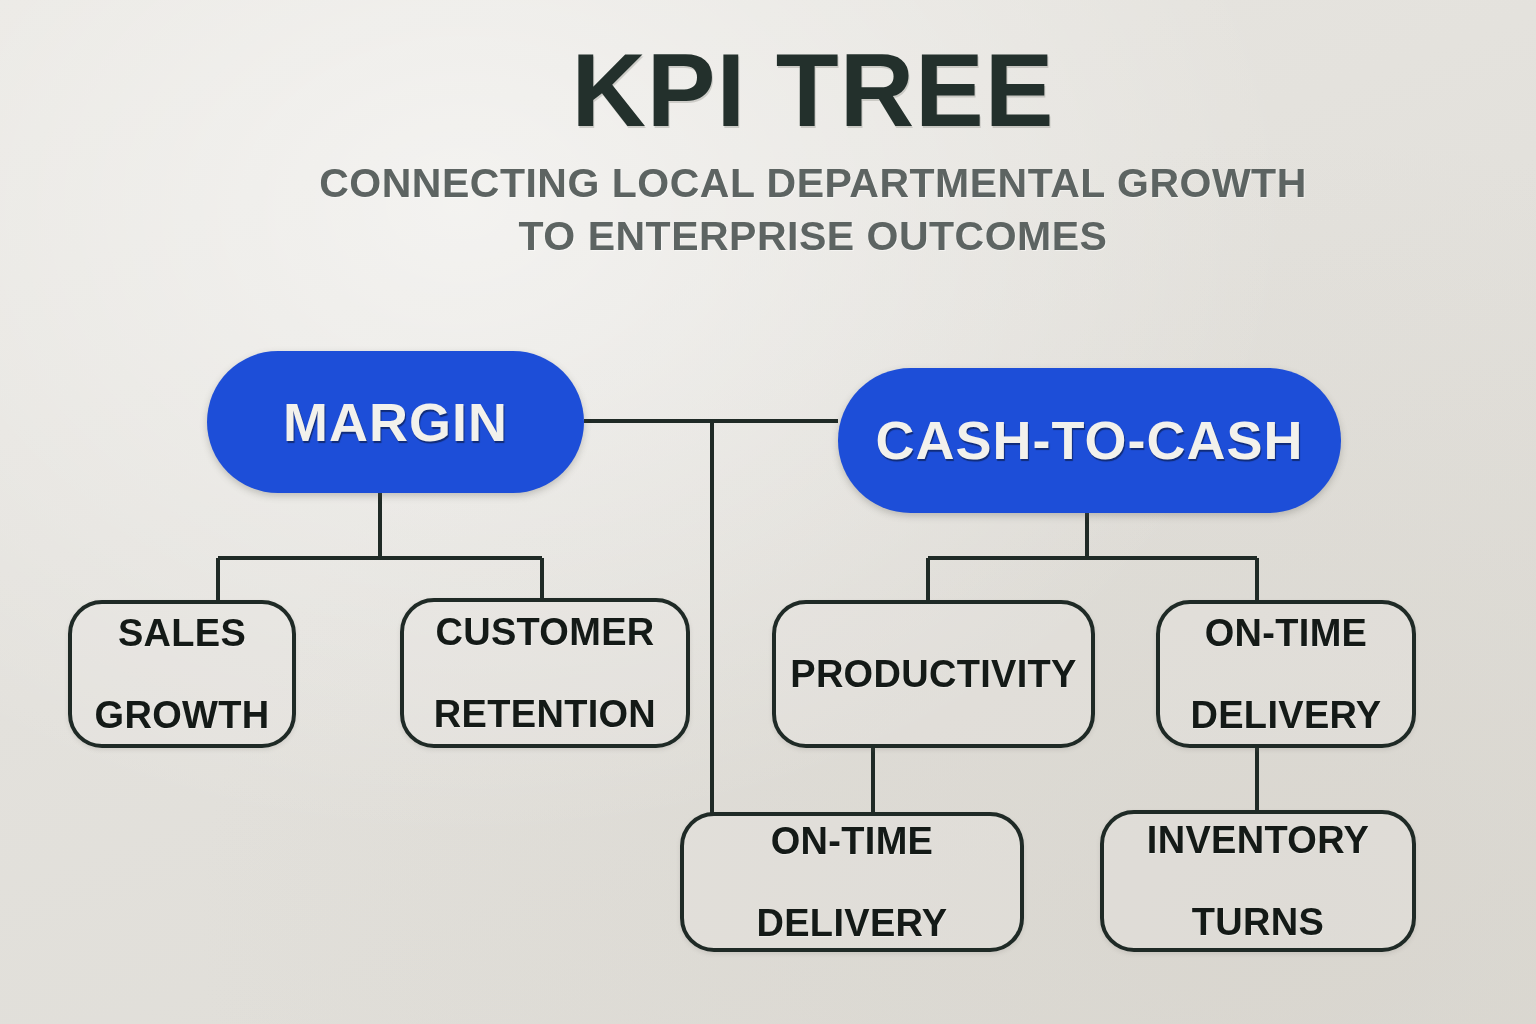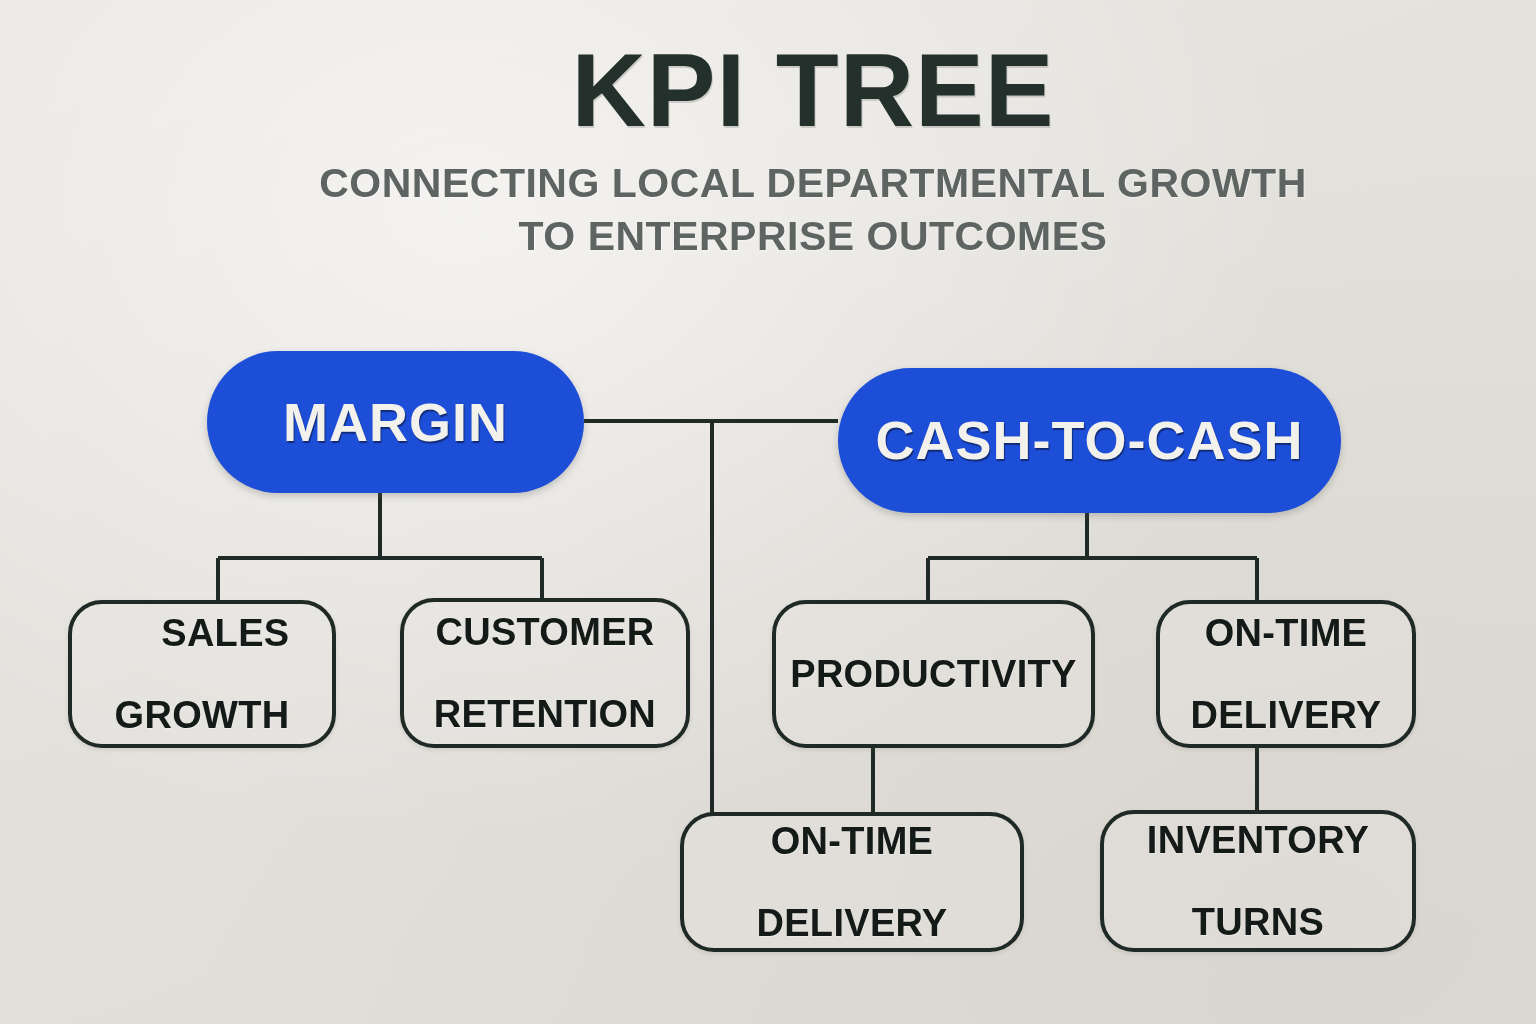--- a/index.html
+++ b/index.html
@@ -105,21 +105,21 @@
     line-height: 1.13;
     letter-spacing: 0.3px;
     text-shadow: 0.5px 1px 0 rgba(255,255,255,0.35);
   }
   .node-label .l2 { display: block; margin-top: 39px; }
 
   
   #node-margin         { left: 207px;  top: 351px; width: 377px;  height: 142px; }
   #node-cash-to-cash   { left: 838px;  top: 350px; width: 503px;  height: 145px; margin-top: 18px; }
 
-  #node-sales-growth       { left: 68px;   top: 600px; width: 268px; height: 148px; text-align: right; }
+  #node-sales-growth       { left: 68px;   top: 600px; width: 228px; height: 148px; }
   #node-customer-retention { left: 400px;  top: 598px; width: 290px; height: 150px; }
   #node-productivity       { left: 772px;  top: 600px; width: 323px; height: 148px; }
   #node-on-time-delivery-a { left: 1156px; top: 600px; width: 260px; height: 148px; }
 
   #node-on-time-delivery-b { left: 680px;  top: 812px; width: 344px; height: 140px; }
   #node-inventory-turns    { left: 1100px; top: 810px; width: 316px; height: 142px; }
 </style>
 </head>
 <body>
 

